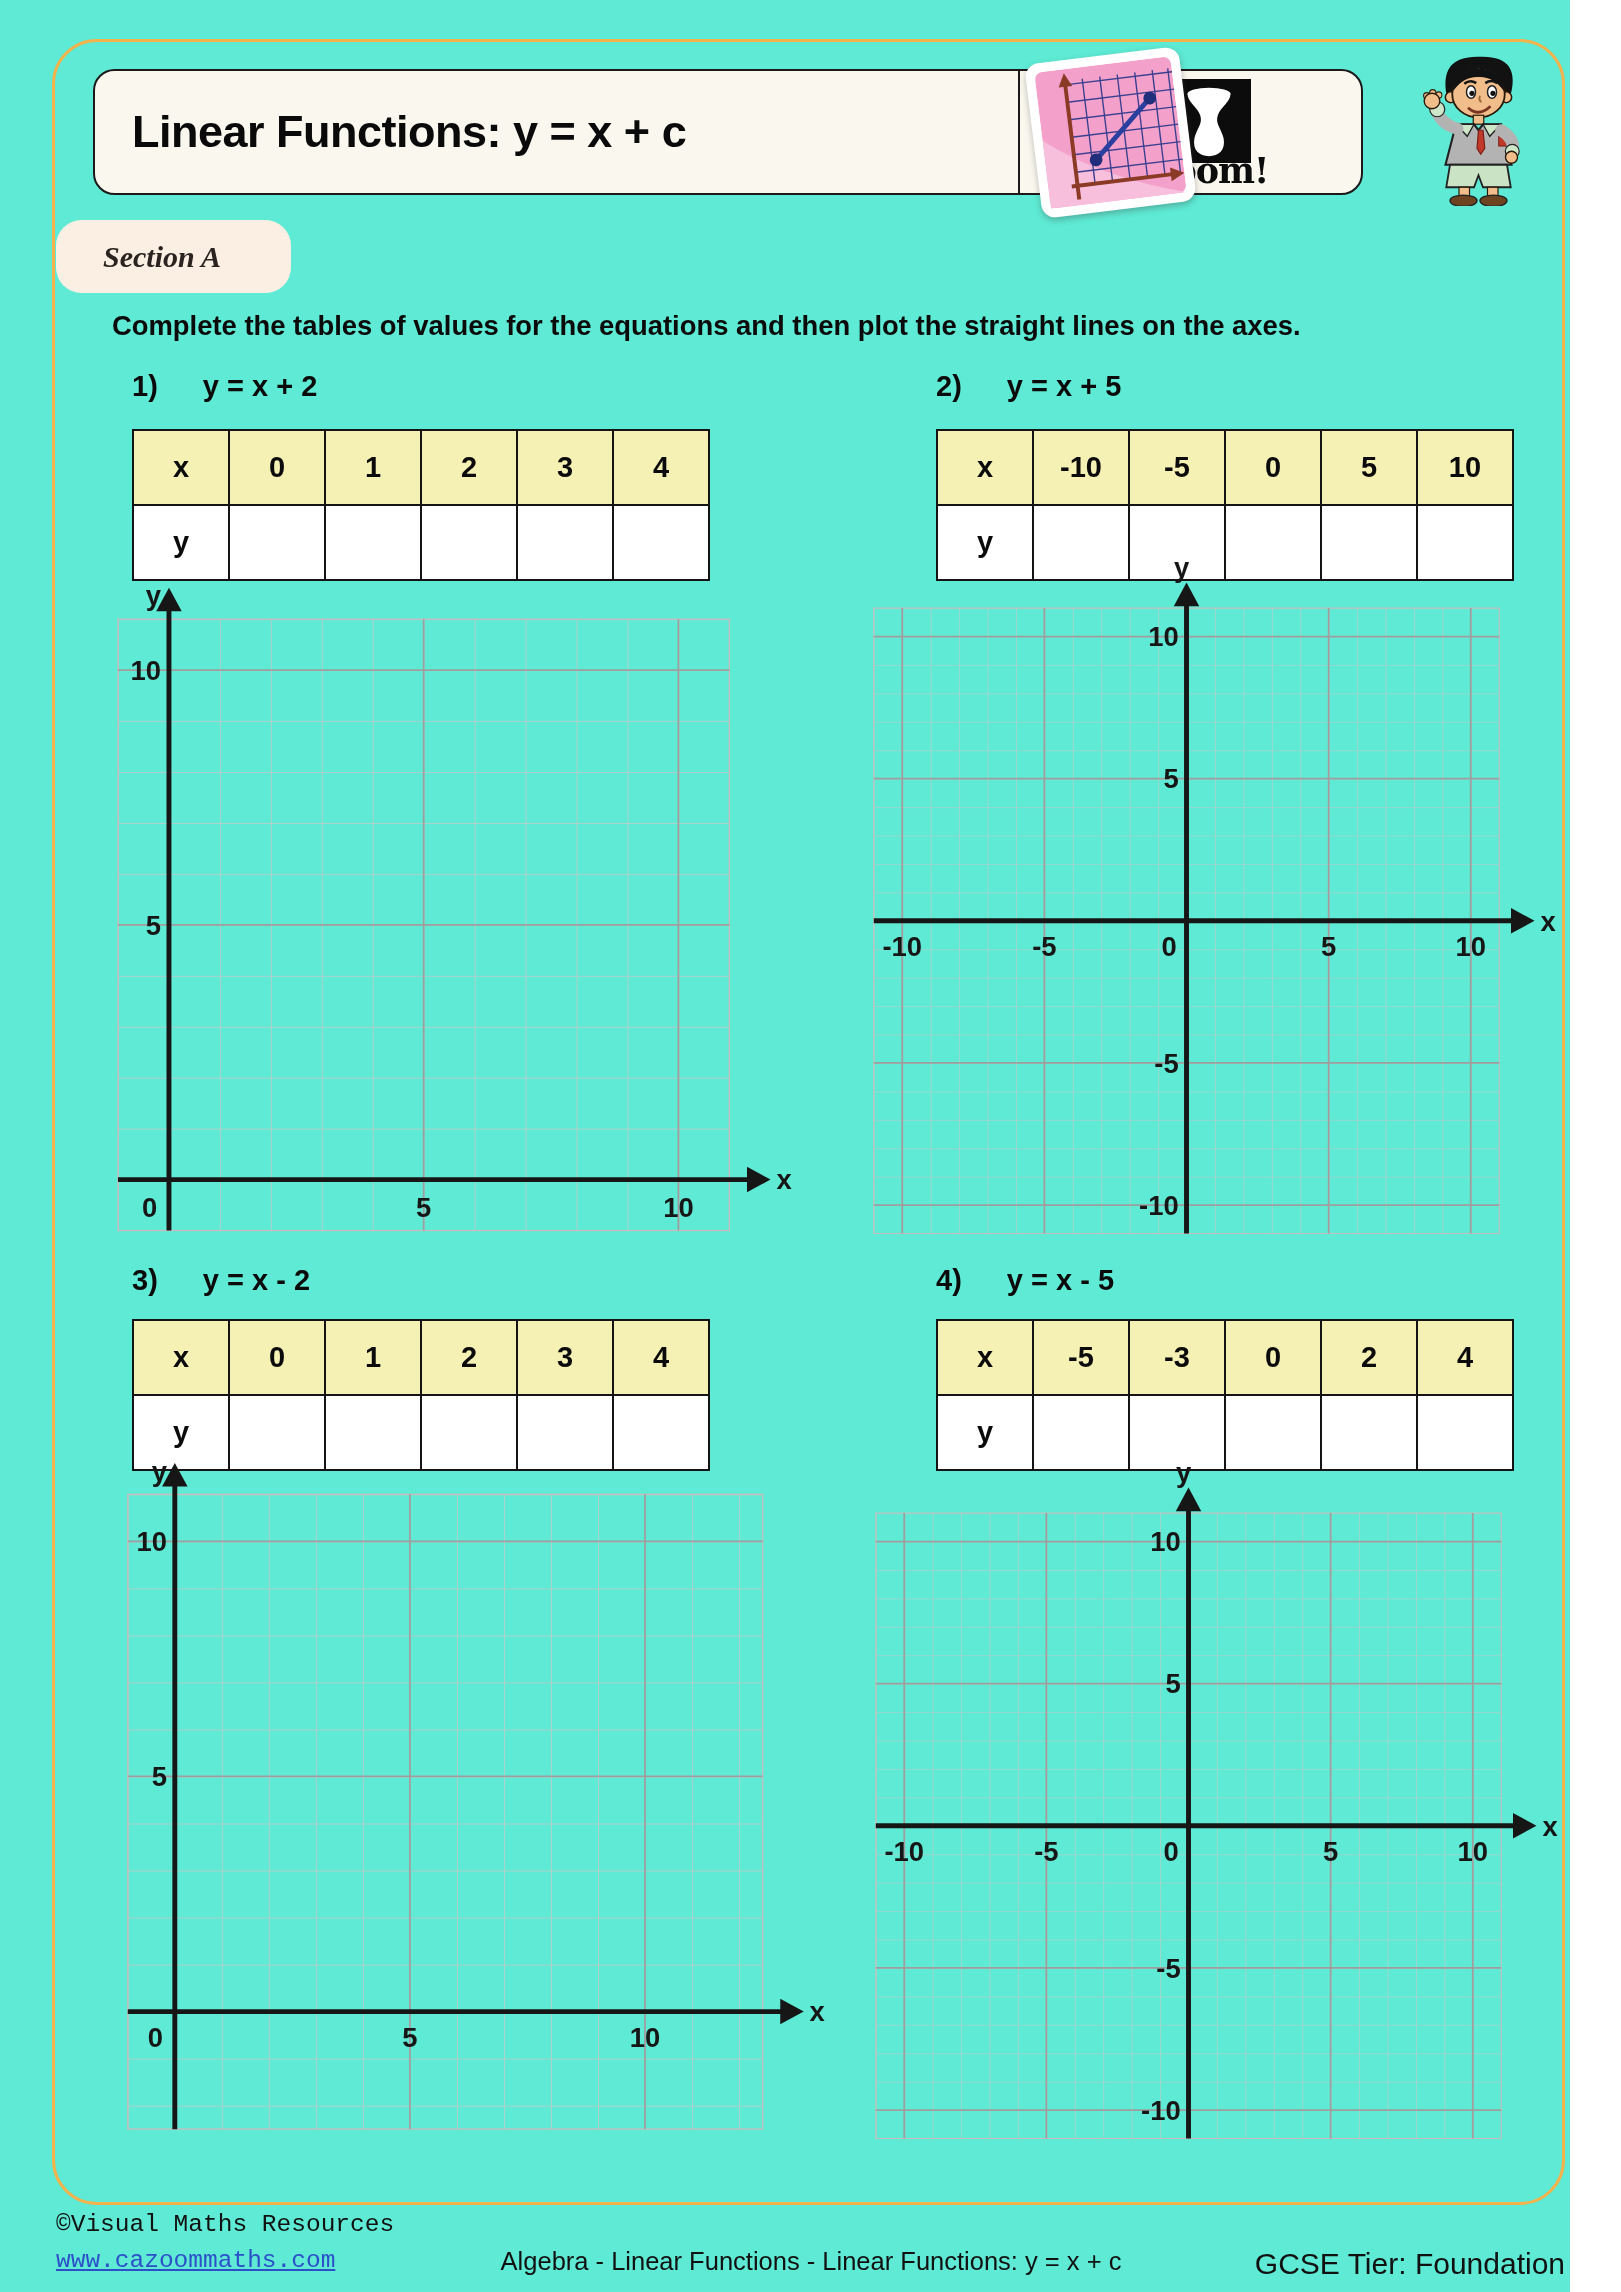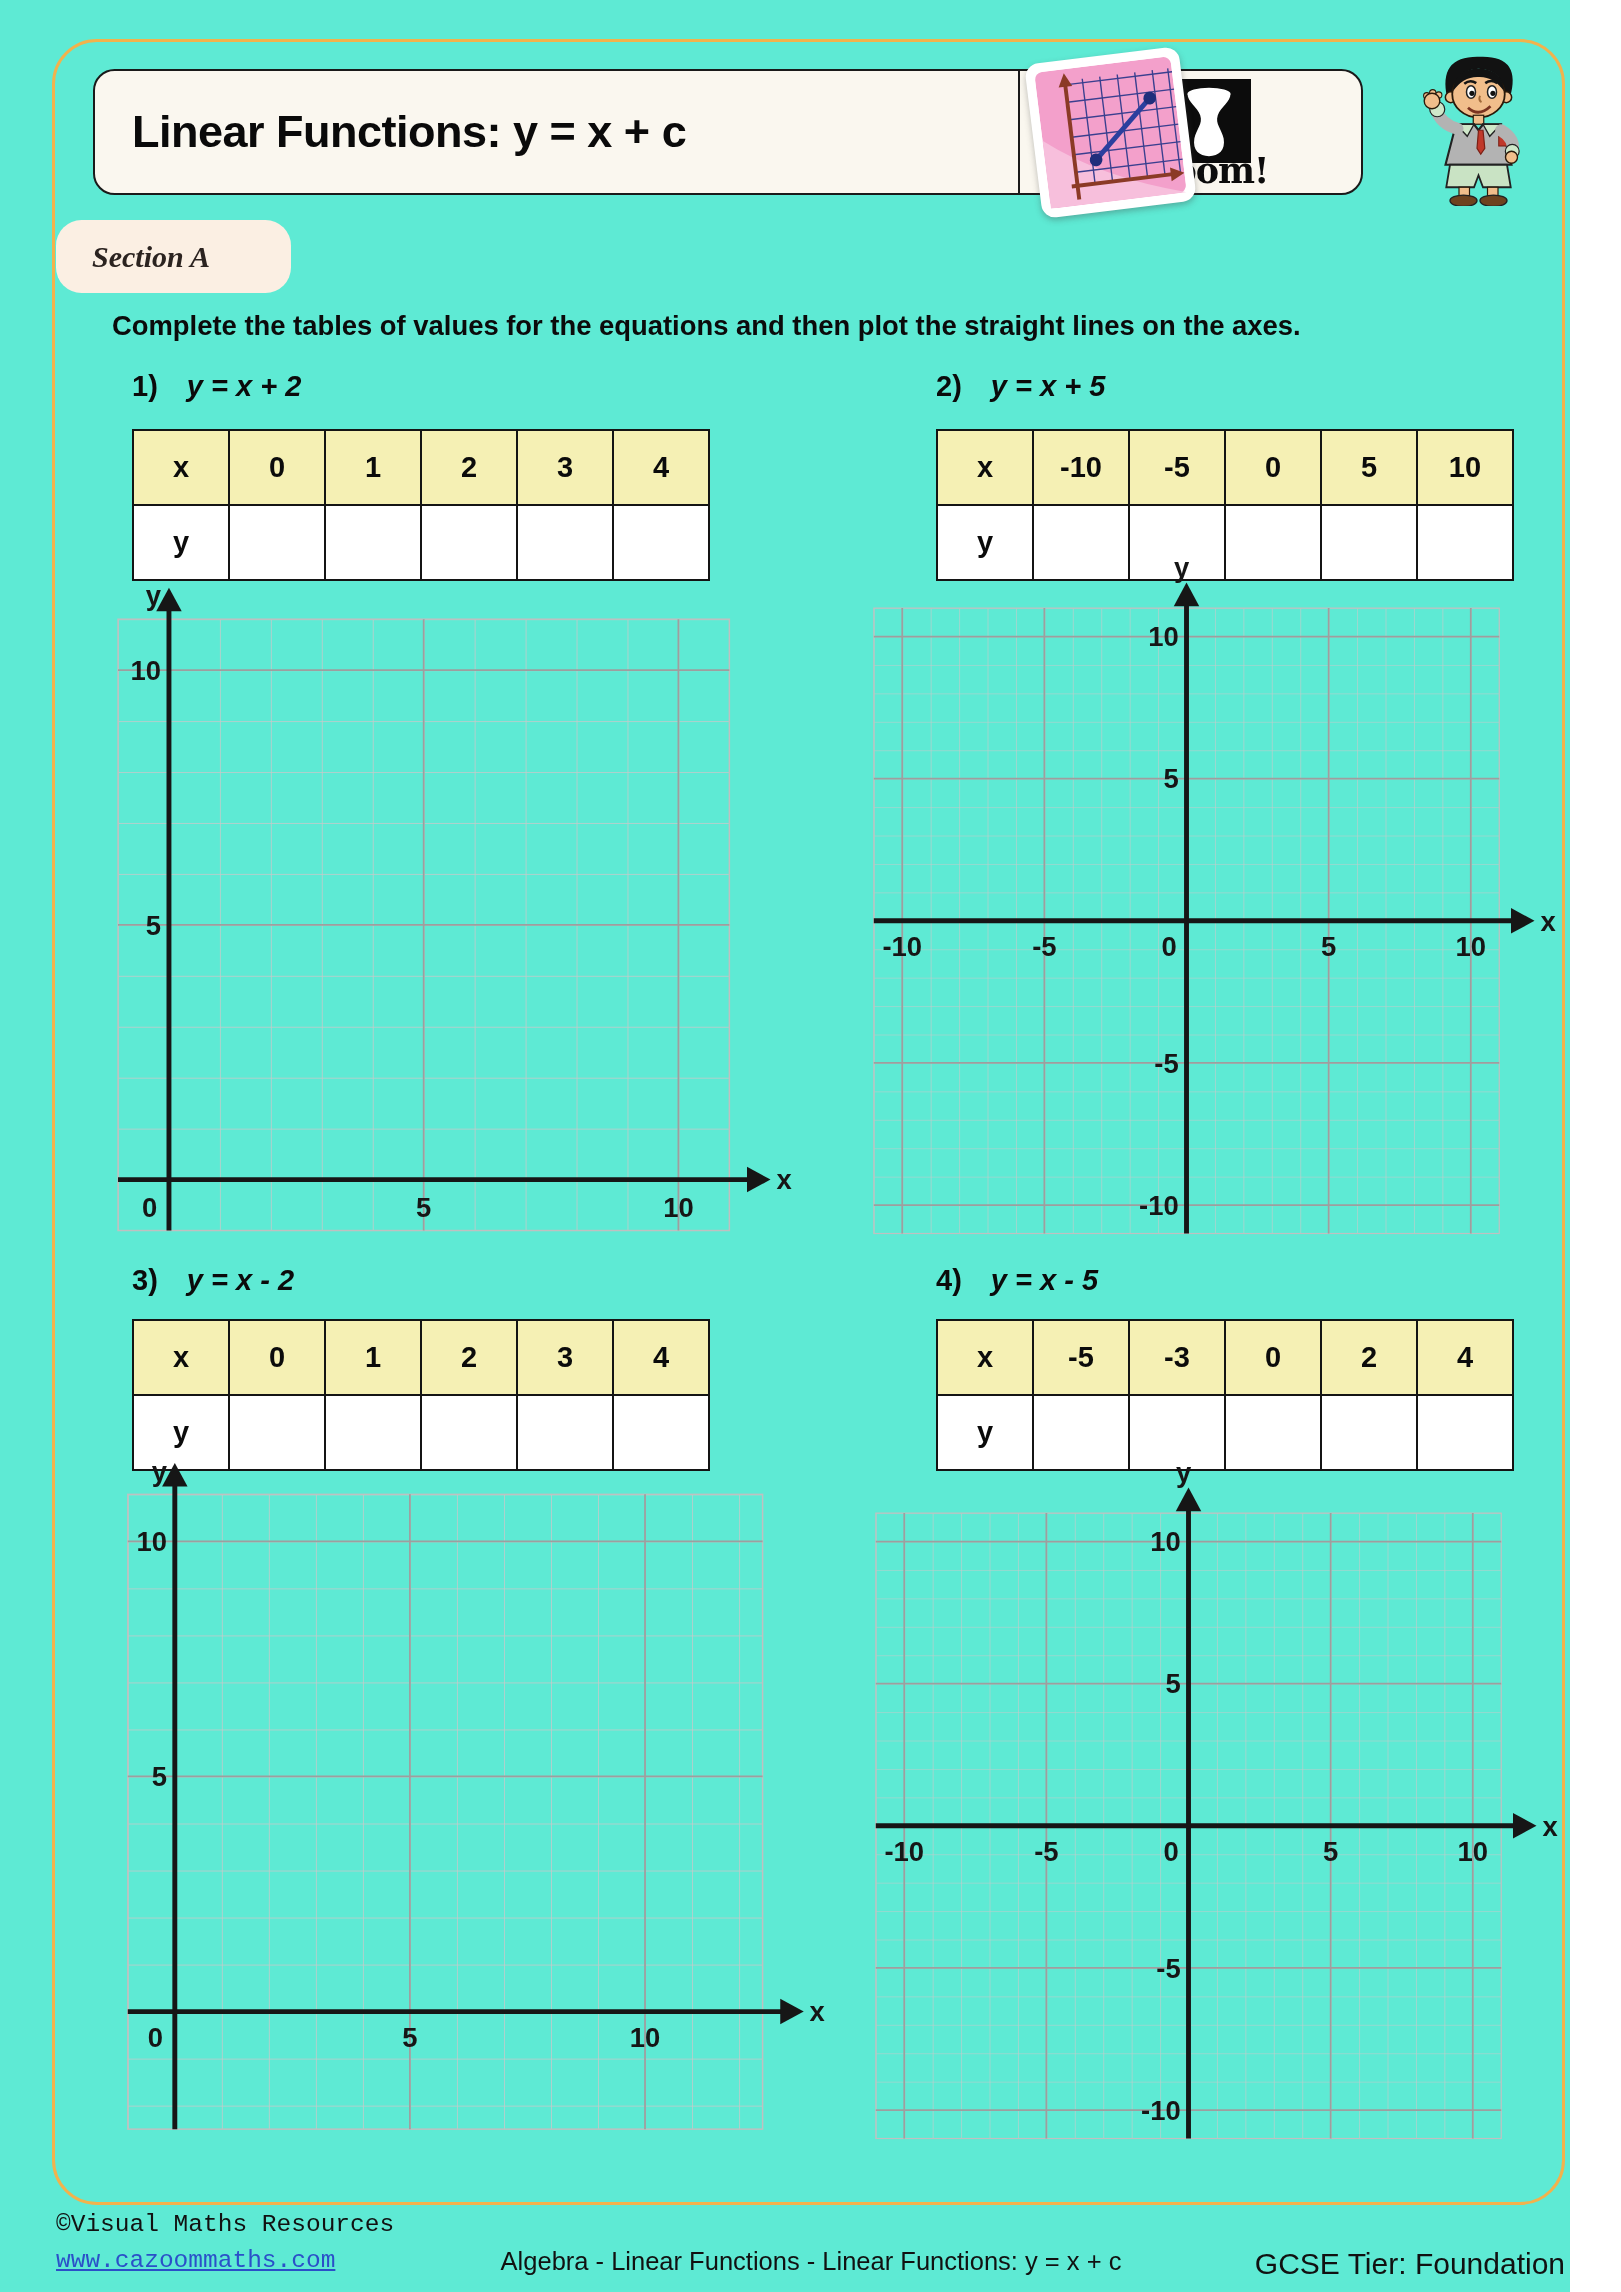--- a/index.html
+++ b/index.html
@@ -23,28 +23,28 @@
 
   
   .sticker{left:1033px;top:55px;width:155px;height:155px;background:#ffffff;border-radius:13.7px;
            transform:rotate(-7deg);box-shadow:0 2.9px 6.9px rgba(60,60,60,.35);padding:8.8px;box-sizing:border-box;z-index:5;}
 
   
   .boy{left:1396px;top:47px;width:165px;height:159px;z-index:4;}
 
   
   .pill{left:56px;top:220px;width:235px;height:73px;background:#FBEFE3;border-radius:25.5px;
-        display:flex;align-items:center;padding-left:36px;box-sizing:border-box;
+        display:flex;align-items:center;padding-left:47px;box-sizing:border-box;
         font-family:"Liberation Serif",serif;font-style:italic;font-weight:bold;
         font-size:30px;color:#2b2320;}
 
   .instruction{left:112px;top:310px;width:1431px;font-size:27.4px;font-weight:bold;color:#0b0b0b;}
 
   .ph{display:flex;font-size:29px;font-weight:bold;color:#0b0b0b;}
-  .ph .eq{margin-left:29px;font-style:italic;}
+  .ph .eq{margin-left:45px;}
 
   table.vals{position:absolute;border-collapse:collapse;table-layout:fixed;}
   table.vals td{width:92px;height:71px;border:2.9px solid #141414;text-align:center;
                 vertical-align:middle;font-size:29px;font-weight:bold;color:#0b0b0b;background:#fff;}
   table.vals td.hd{background:#F5F0B4;}
 
   svg text.gtext{font-family:"Liberation Sans",sans-serif;font-weight:bold;font-size:28px;fill:#161616;}
   .gridline-dark{stroke:#9e9e9e;stroke-width:1.8;}
   .axisline{stroke:#161616;stroke-width:5;fill:none;}
   .axishead{fill:#161616;}

